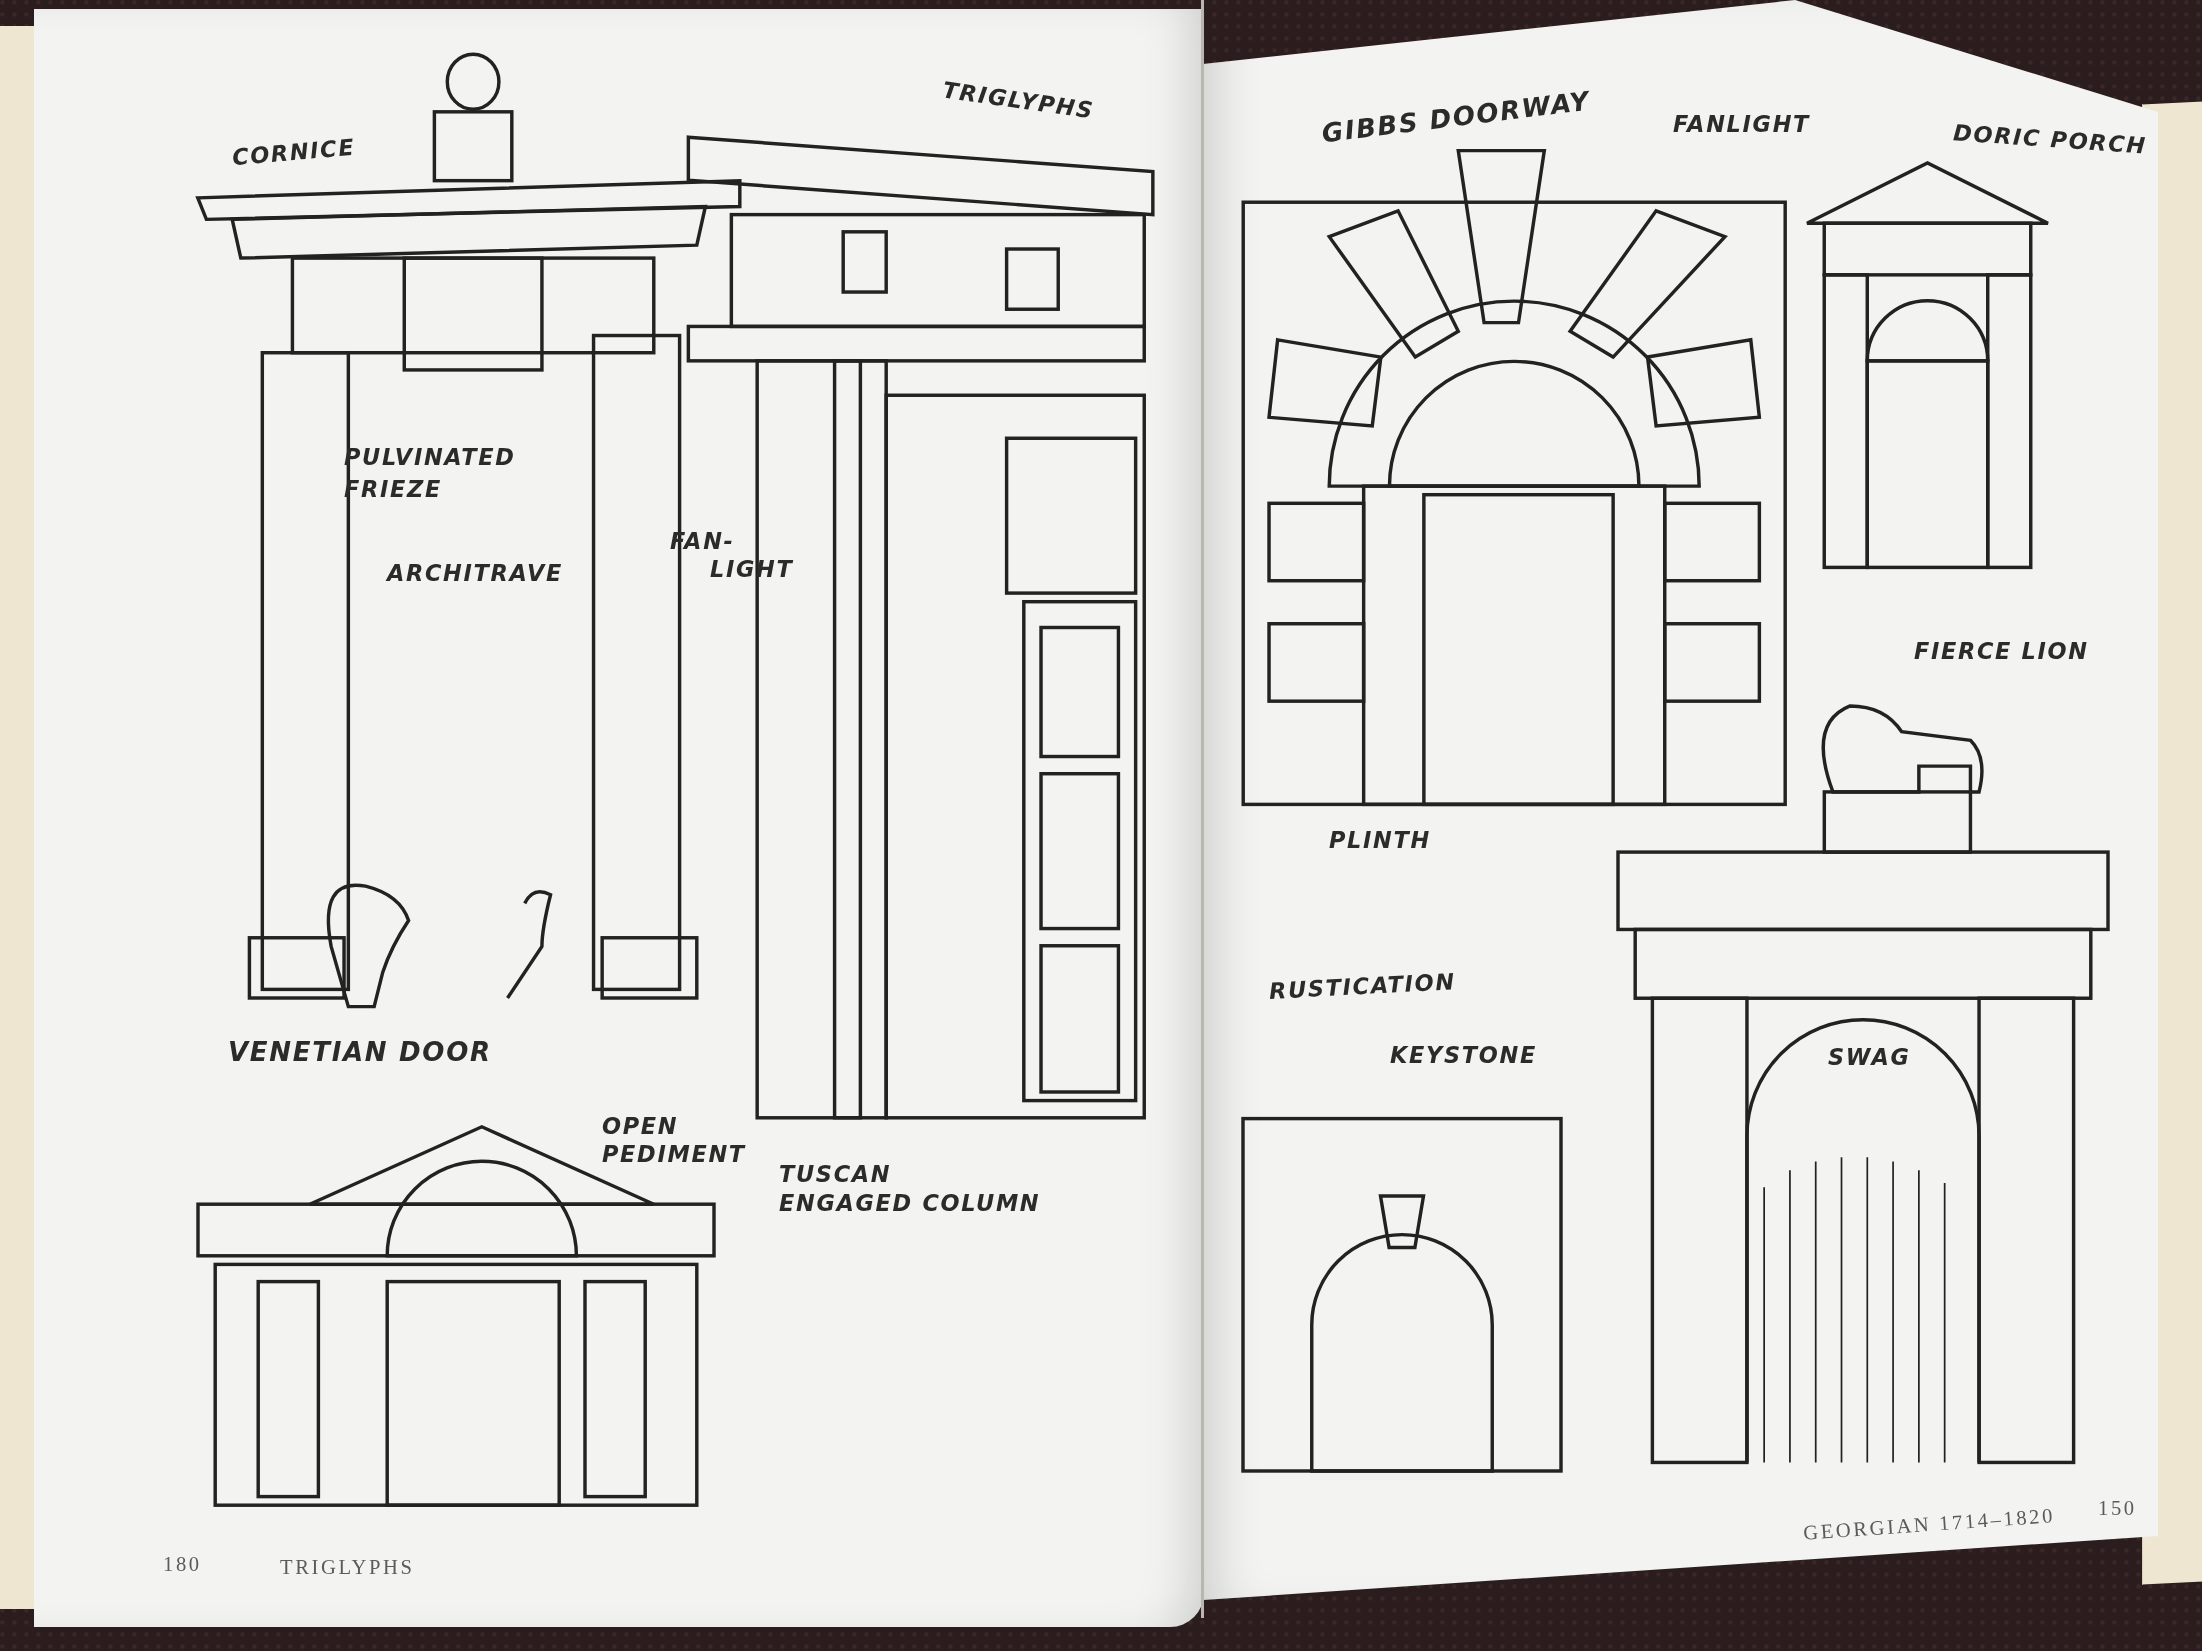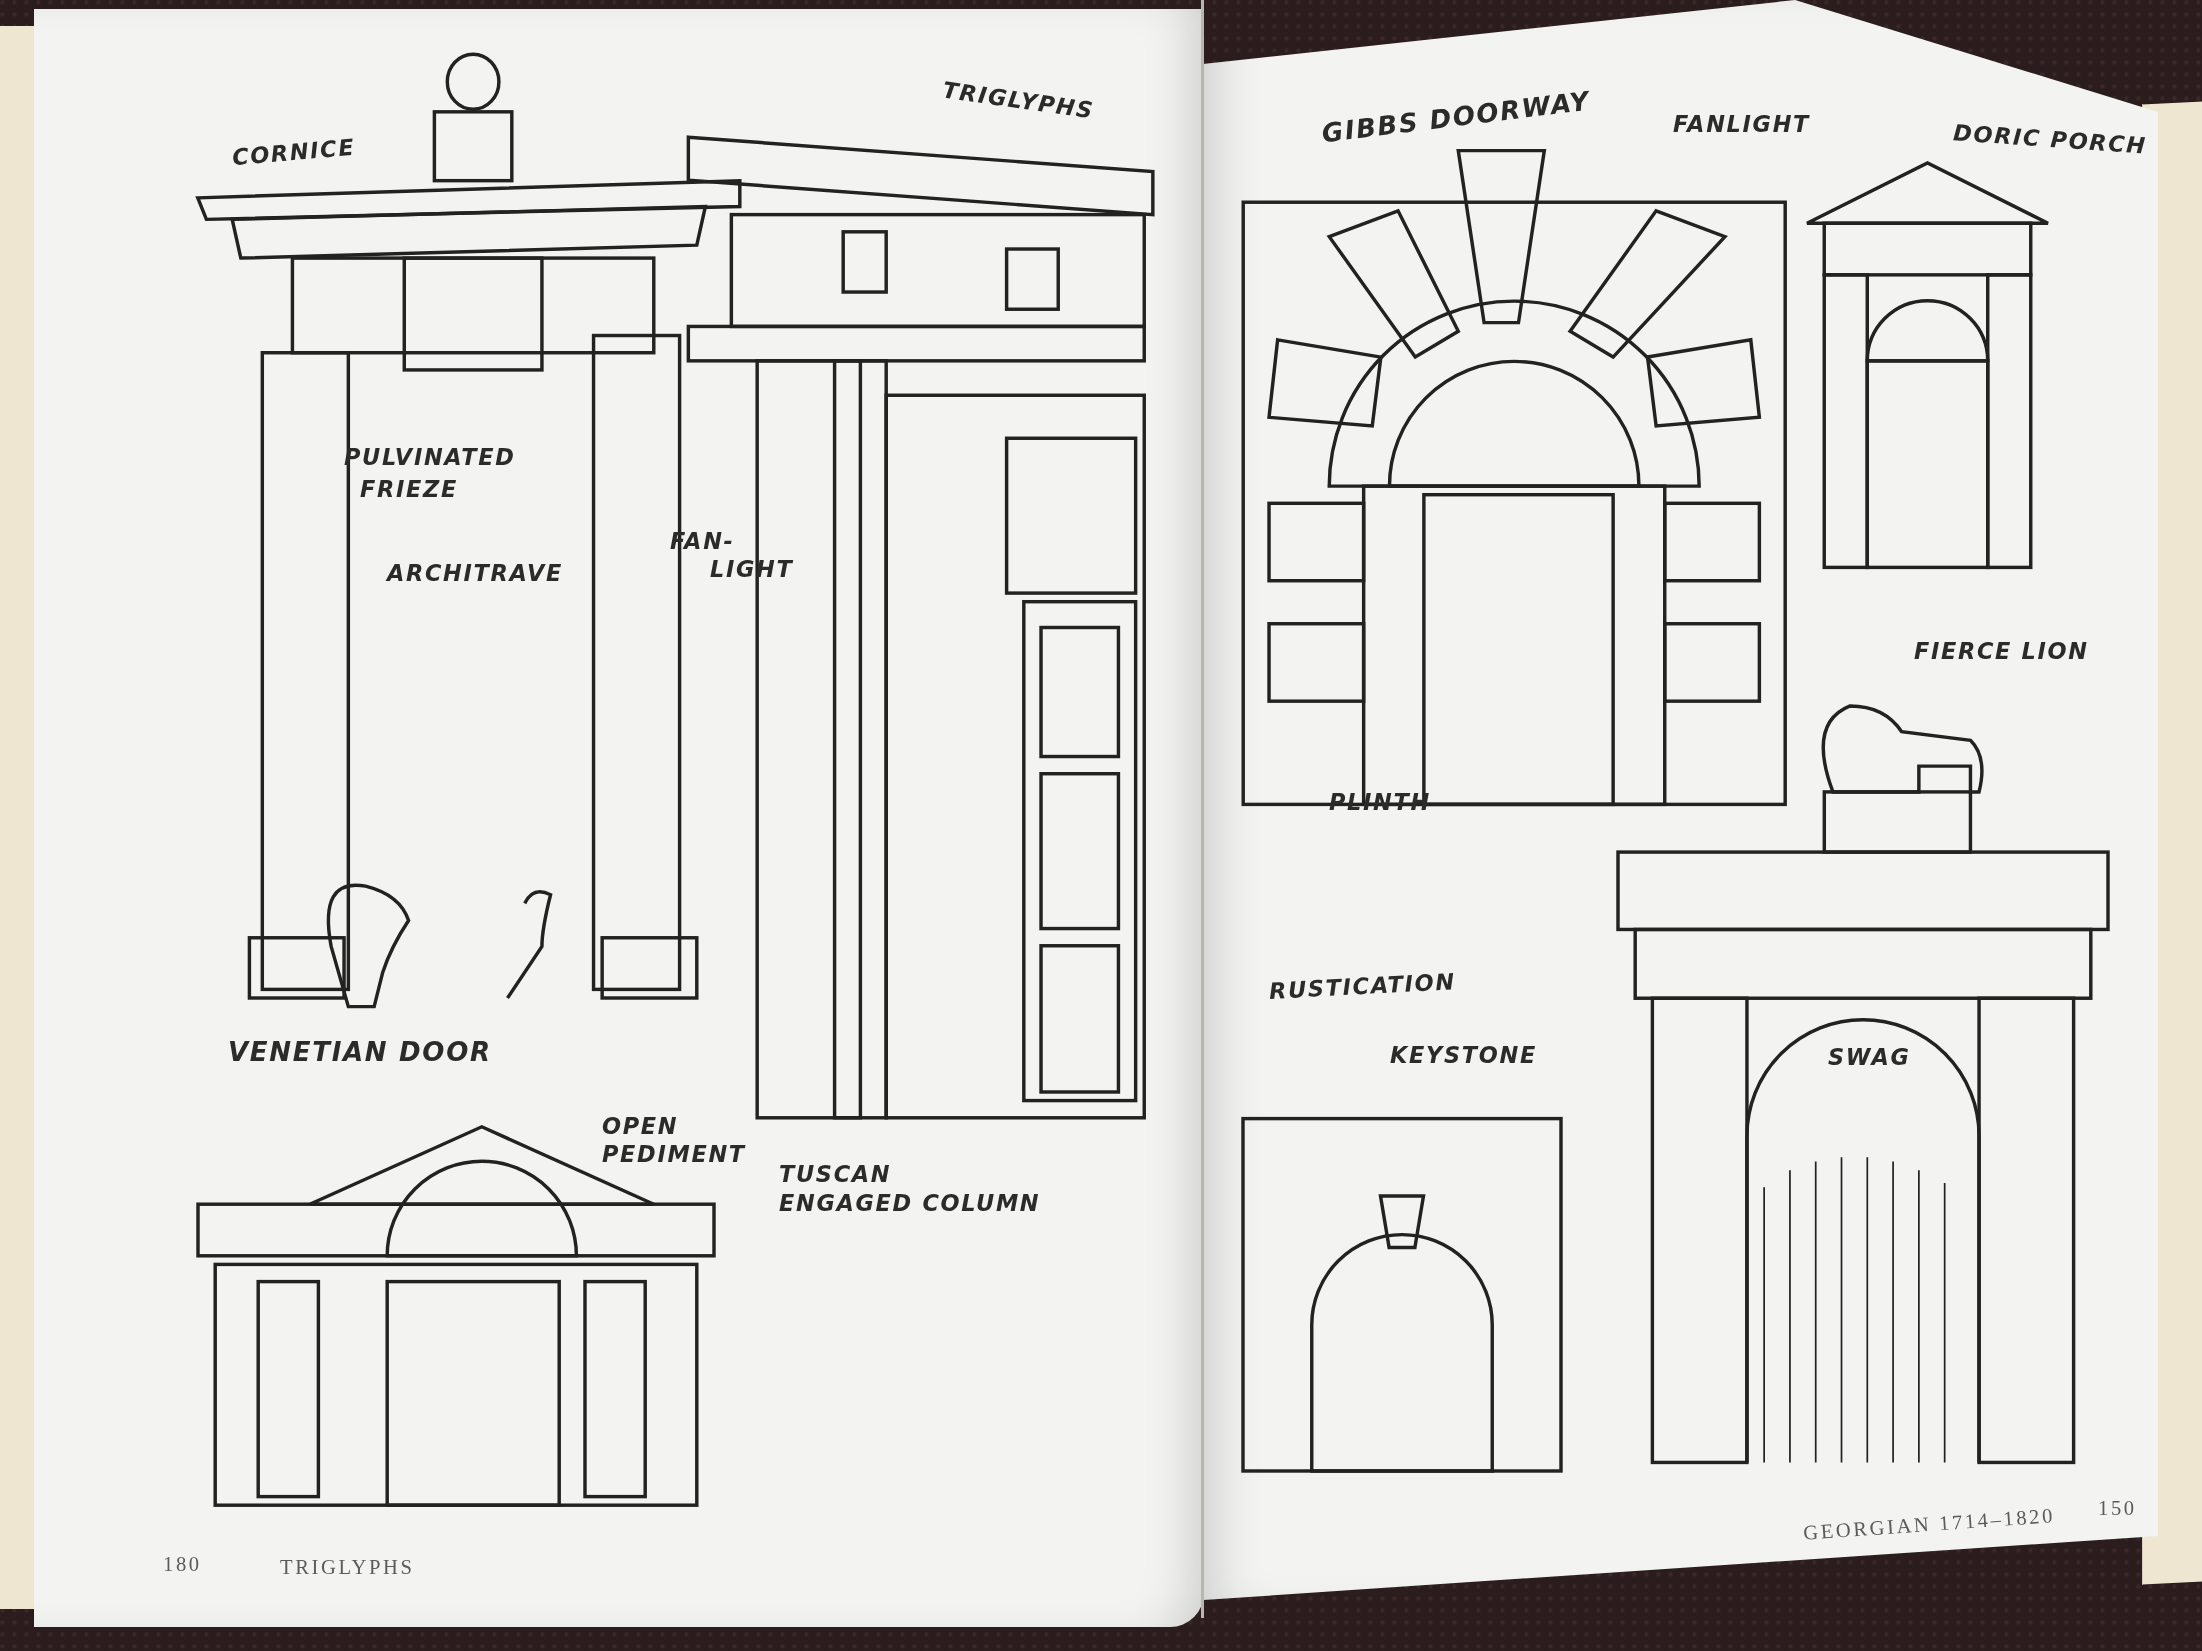--- a/index.html
+++ b/index.html
@@ -124,36 +124,36 @@
       <line x1="260" y1="585" x2="260" y2="940"></line>
     <line x1="290" y1="585" x2="290" y2="940"></line>
       <line x1="320" y1="590" x2="320" y2="940"></line>
     <line x1="350" y1="600" x2="350" y2="940"></line>
       <line x1="380" y1="615" x2="380" y2="940"></line>
   </g>
 </svg>
 
 <div class="label" style="left:232px;top:138px;transform:rotate(-5deg)">CORNICE</div>
 <div class="label" style="left:344px;top:443px">PULVINATED</div>
-<div class="label" style="left:360px;top:475px">FRIEZE</div>
+<div class="label" style="left:344px;top:475px">FRIEZE</div>
 <div class="label" style="left:387px;top:559px">ARCHITRAVE</div>
 <div class="label" style="left:942px;top:86px;transform:rotate(8deg)">TRIGLYPHS</div>
 <div class="label" style="left:670px;top:527px">FAN-</div>
 <div class="label" style="left:710px;top:555px">LIGHT</div>
 <div class="label" style="left:779px;top:1160px">TUSCAN</div>
 <div class="label" style="left:779px;top:1189px">ENGAGED COLUMN</div>
 <div class="label big" style="left:228px;top:1038px">VENETIAN DOOR</div>
 <div class="label" style="left:602px;top:1112px">OPEN</div>
 <div class="label" style="left:602px;top:1140px">PEDIMENT</div>
 
 <div class="label big" style="left:1321px;top:103px;transform:rotate(-7deg)">GIBBS DOORWAY</div>
 <div class="label" style="left:1673px;top:110px">FANLIGHT</div>
 <div class="label" style="left:1953px;top:125px;transform:rotate(4deg)">DORIC PORCH</div>
 <div class="label" style="left:1914px;top:637px">FIERCE LION</div>
-<div class="label" style="left:1329px;top:788px">PLINTH</div>
+<div class="label" style="left:1329px;top:826px">PLINTH</div>
 <div class="label" style="left:1269px;top:972px;transform:rotate(-3deg)">RUSTICATION</div>
 <div class="label" style="left:1390px;top:1041px">KEYSTONE</div>
 <div class="label" style="left:1828px;top:1043px">SWAG</div>
 
 <div class="footer" style="left:163px;top:1553px">180</div>
 <div class="footer" style="left:280px;top:1556px">TRIGLYPHS</div>
 <div class="footer" style="left:1803px;top:1513px;transform:rotate(-4deg)">GEORGIAN 1714–1820</div>
 <div class="footer" style="left:2098px;top:1497px">150</div>
 
 

